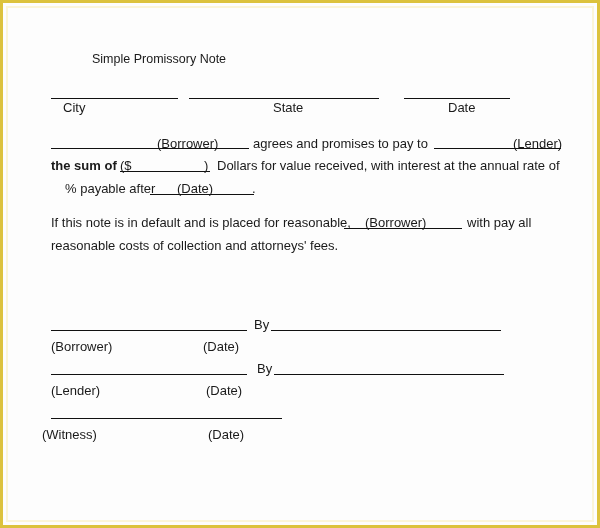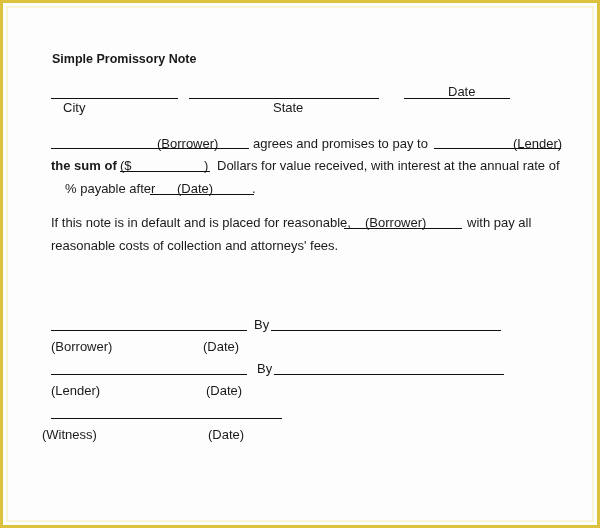--- a/index.html
+++ b/index.html
@@ -16,38 +16,38 @@
       box-sizing: border-box;
       border: 3px solid #dcc23c;
       background: #fdfdfd;
     }
     .inner {
       position: absolute; left: 3px; top: 3px; right: 3px; bottom: 3px;
       border: 2px solid #fbf5d8;
       box-sizing: border-box;
     }
     .abs { position: absolute; white-space: nowrap; font-size: 13px; line-height: 15px; }
-    .title { font-weight: bold; font-size: 12.5px; }
+    .title { font-weight: normal; font-size: 12.5px; margin-left: 40px; }
     .line { position: absolute; height: 0; border-top: 1px solid #111; }
   </style>
 </head>
 <body>
 
 <div class="frame">
   <div class="inner"></div>
 </div>
 
 <div class="abs title" style="left:52px; top:52px;">Simple Promissory Note</div>
 
 <div class="line" style="left:51px; top:98px; width:127px;"></div>
 <div class="abs" style="left:63px; top:100px;">City</div>
 <div class="line" style="left:189px; top:98px; width:190px;"></div>
 <div class="abs" style="left:273px; top:100px;">State</div>
 <div class="line" style="left:404px; top:98px; width:106px;"></div>
-<div class="abs" style="left:448px; top:84px;">Date</div>
+<div class="abs" style="left:448px; top:100px;">Date</div>
 
 <div class="line" style="left:51px; top:148px; width:198px;"></div>
 <div class="abs" style="left:157px; top:136px;">(Borrower)</div>
 <div class="abs" style="left:253px; top:136px;">agrees and promises to pay to</div>
 <div class="line" style="left:434px; top:148px; width:127px;"></div>
 <div class="abs" style="left:513px; top:136px;">(Lender)</div>
 
 <div class="abs" style="left:51px; top:158px;font-weight:bold;">the sum of</div>
 <div class="line" style="left:120px; top:171px; width:90px;"></div>
 <div class="abs" style="left:120px; top:158px;">($</div>

